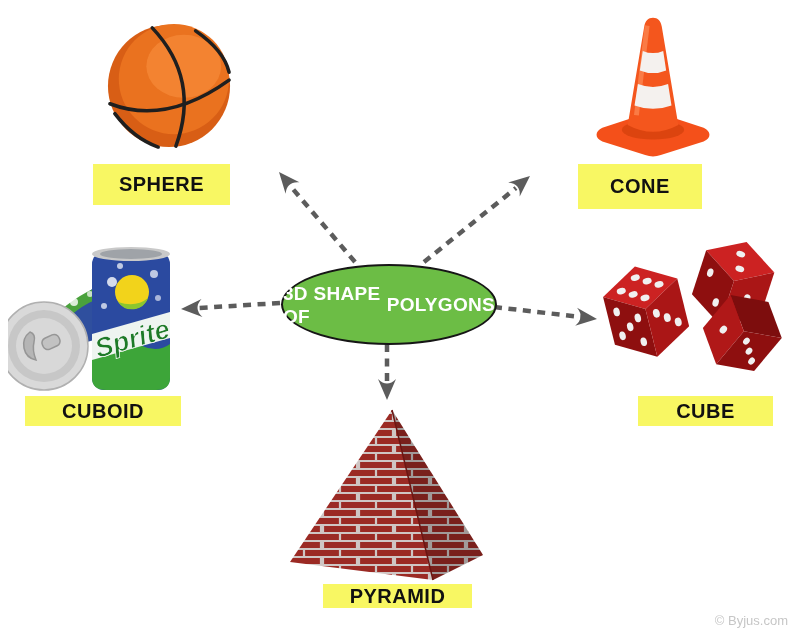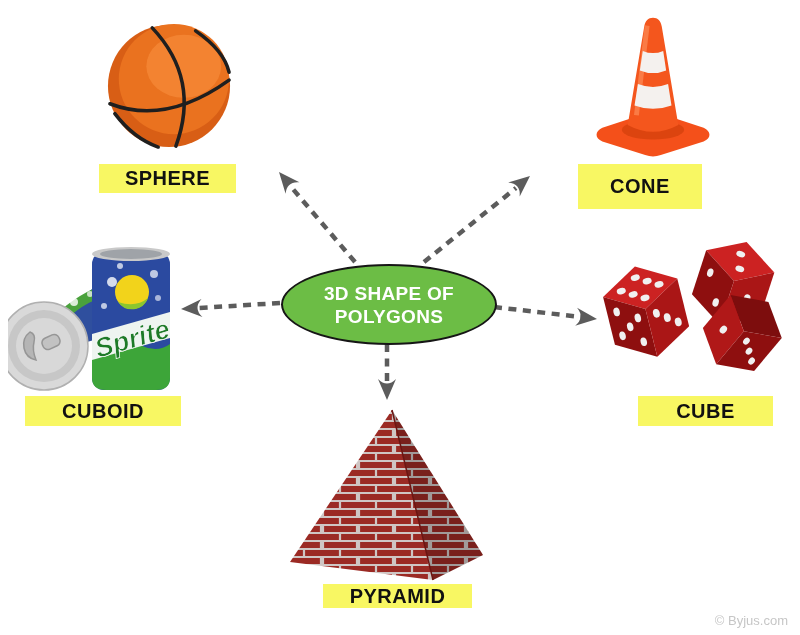--- a/index.html
+++ b/index.html
@@ -5,21 +5,21 @@
   html,body{margin:0;padding:0;background:#fff;}
   .canvas{position:relative;width:800px;height:635px;background:#ffffff;overflow:hidden;
           font-family:"Liberation Sans",sans-serif;}
   .overlay{position:absolute;left:0;top:0;z-index:1;}
   .item{position:absolute;z-index:2;}
   .label{position:absolute;z-index:3;background:#f8f763;color:#111;font-weight:bold;
          font-size:20px;display:flex;align-items:center;justify-content:center;
          letter-spacing:.5px;}
   .center-node{position:absolute;z-index:2;left:281px;top:264px;width:212px;height:77px;
          background:#6cbd45;border:2px solid #161616;border-radius:50%;
-         display:flex;flex-direction:column;align-items:center;justify-content:center;}
+         display:flex;flex-direction:row;align-items:center;justify-content:center;}
   .center-node .ln{color:#fff;font-weight:bold;font-size:19px;line-height:23px;letter-spacing:.3px;}
   .credit{position:absolute;z-index:3;right:12px;bottom:7px;color:#c6c6c6;font-size:13px;}
 </style>
 </head>
 <body>
 
 <div class="canvas">
 
   <svg class="overlay" width="800" height="635" viewBox="0 0 800 635">
     <g stroke="#5c5c5c" stroke-width="4.5" stroke-dasharray="8 6.5" fill="none">
@@ -47,21 +47,21 @@
     <circle cx="65" cy="65" r="62" fill="#d85e15"></circle>
     <circle cx="70" cy="58" r="56" fill="#ea721f"></circle>
     <ellipse cx="80" cy="45" rx="38" ry="32" fill="#f58a38" opacity="0.75"></ellipse>
     <g stroke="#1f1f1f" stroke-width="3.6" fill="none" stroke-linecap="round">
       <path d="M 48,6 Q 97,58 72,126"></path>
       <path d="M 5,83 Q 62,105 126,59"></path>
       <path d="M 92,9 Q 121,29 126,51"></path>
       <path d="M 10,93 Q 29,118 54,127"></path>
     </g>
   </svg>
-  <div class="label" style="left:99px;top:164px;width:137px;height:29px">SPHERE</div>
+  <div class="label" style="left:93px;top:164px;width:137px;height:41px">SPHERE</div>
 
   <svg class="item" style="left:592px;top:12px" width="122" height="146" viewBox="0 0 120 150">
     <path d="M 60,104 Q 70,104 76,107 L 112,119 Q 118,122 118,126 Q 118,130 112,133 L 68,147 Q 60,150 52,147 L 8,133 Q 2,130 2,126 Q 2,122 8,119 L 44,107 Q 50,104 60,104 Z" fill="#f4501a"></path>
     <ellipse cx="60" cy="121" rx="32" ry="10" fill="#c83a07" opacity="0.55"></ellipse>
     <path d="M 60,6 C 55,6 52,9 51,15 L 34,116 Q 60,130 86,116 L 69,15 C 68,9 65,6 60,6 Z" fill="#f4561d"></path>
     <path d="M 54,14 L 43,106 " stroke="#ff9b66" stroke-width="5" fill="none" opacity="0.55"></path>
     <path d="M 49.5,40 Q 60,44.5 70.5,40 L 73.5,60 Q 60,65.5 46.5,60 Z" fill="#f4f1ee"></path>
     <path d="M 44.5,74 Q 60,80 75.5,74 L 79,96 Q 60,103 41,96 Z" fill="#f4f1ee"></path>
   </svg>
   <div class="label" style="left:578px;top:164px;width:124px;height:45px">CONE</div>

